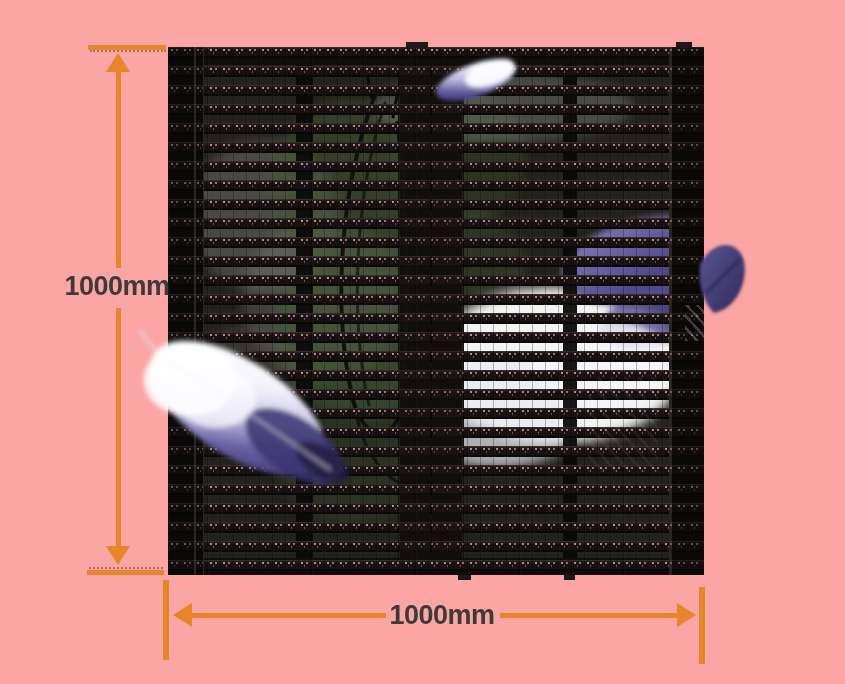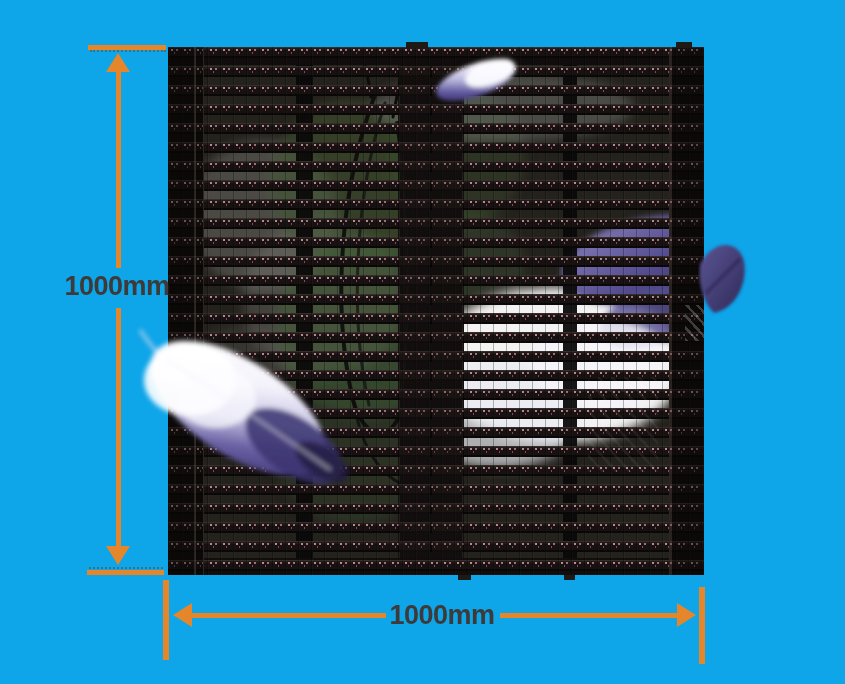--- a/index.html
+++ b/index.html
@@ -1,16 +1,16 @@
 <!DOCTYPE html>
 <html><head>
 <meta charset="utf-8">
 <style>
   html,body{margin:0;padding:0;background:#ffffff;}
-  .page{position:relative;width:845px;height:684px;background:#0ea5e9;overflow:hidden;
+  .page{position:relative;width:845px;height:684px;background:#fca5a5;overflow:hidden;
         font-family:"Liberation Sans",sans-serif;}
 
   
   .panel{position:absolute;left:168px;top:47px;width:536px;height:528px;
          background:#100d0c;overflow:hidden;}
 
   .behind{position:absolute;left:35px;top:18px;width:467px;height:493px;}
 
   
   .texture{position:absolute;left:0;top:0;right:0;bottom:0;

